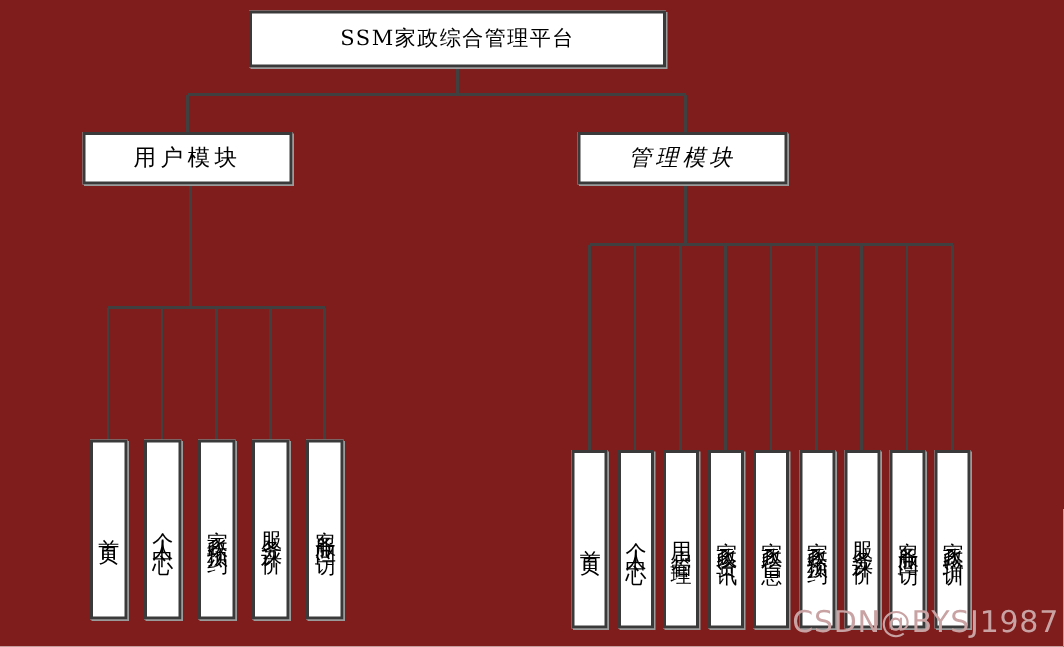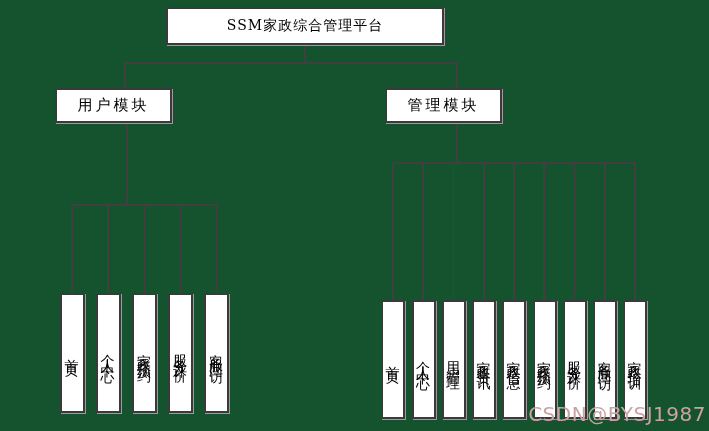--- a/index.html
+++ b/index.html
@@ -1,38 +1,38 @@
 <!DOCTYPE html>
 <html><head>
 <meta charset="utf-8">
 <style>
   html,body{margin:0;padding:0;background:#ffffff;}
   .canvas{
     position:relative;
     width:709px;height:431px;
-    background:#14532d;
+    background:#7f1d1d;
     font-family:"DejaVu Serif","Liberation Serif",serif;
     overflow:hidden;
   }
   .lines{position:absolute;left:0;top:0;width:709px;height:431px;}
   .node{
     position:absolute;
     box-sizing:border-box;
     background:#ffffff;
     border:2px solid #3a3a3a;
     box-shadow:1px 1px 0 #9b9b9b;
     display:flex;
     align-items:center;
     justify-content:center;
     color:#000000;
   }
   .node.root{left:166px;top:7px;width:278px;height:38px;font-size:14px;letter-spacing:1px;}
-  .node.module{width:117px;height:35px;top:88px;font-size:15px;letter-spacing:3px;}
+  .node.module{width:140px;height:35px;top:88px;font-size:15px;letter-spacing:3px;}
   .node.module.user{left:55px;}
-  .node.module.admin{left:385px;}
+  .node.module.admin{left:385px;font-style:italic;}
   .leaf{
     position:absolute;
     box-sizing:border-box;
     background:#ffffff;
     border:2px solid #3a3a3a;
     box-shadow:1px 1px 0 #9b9b9b;
     display:flex;
     align-items:center;
     justify-content:center;
   }

